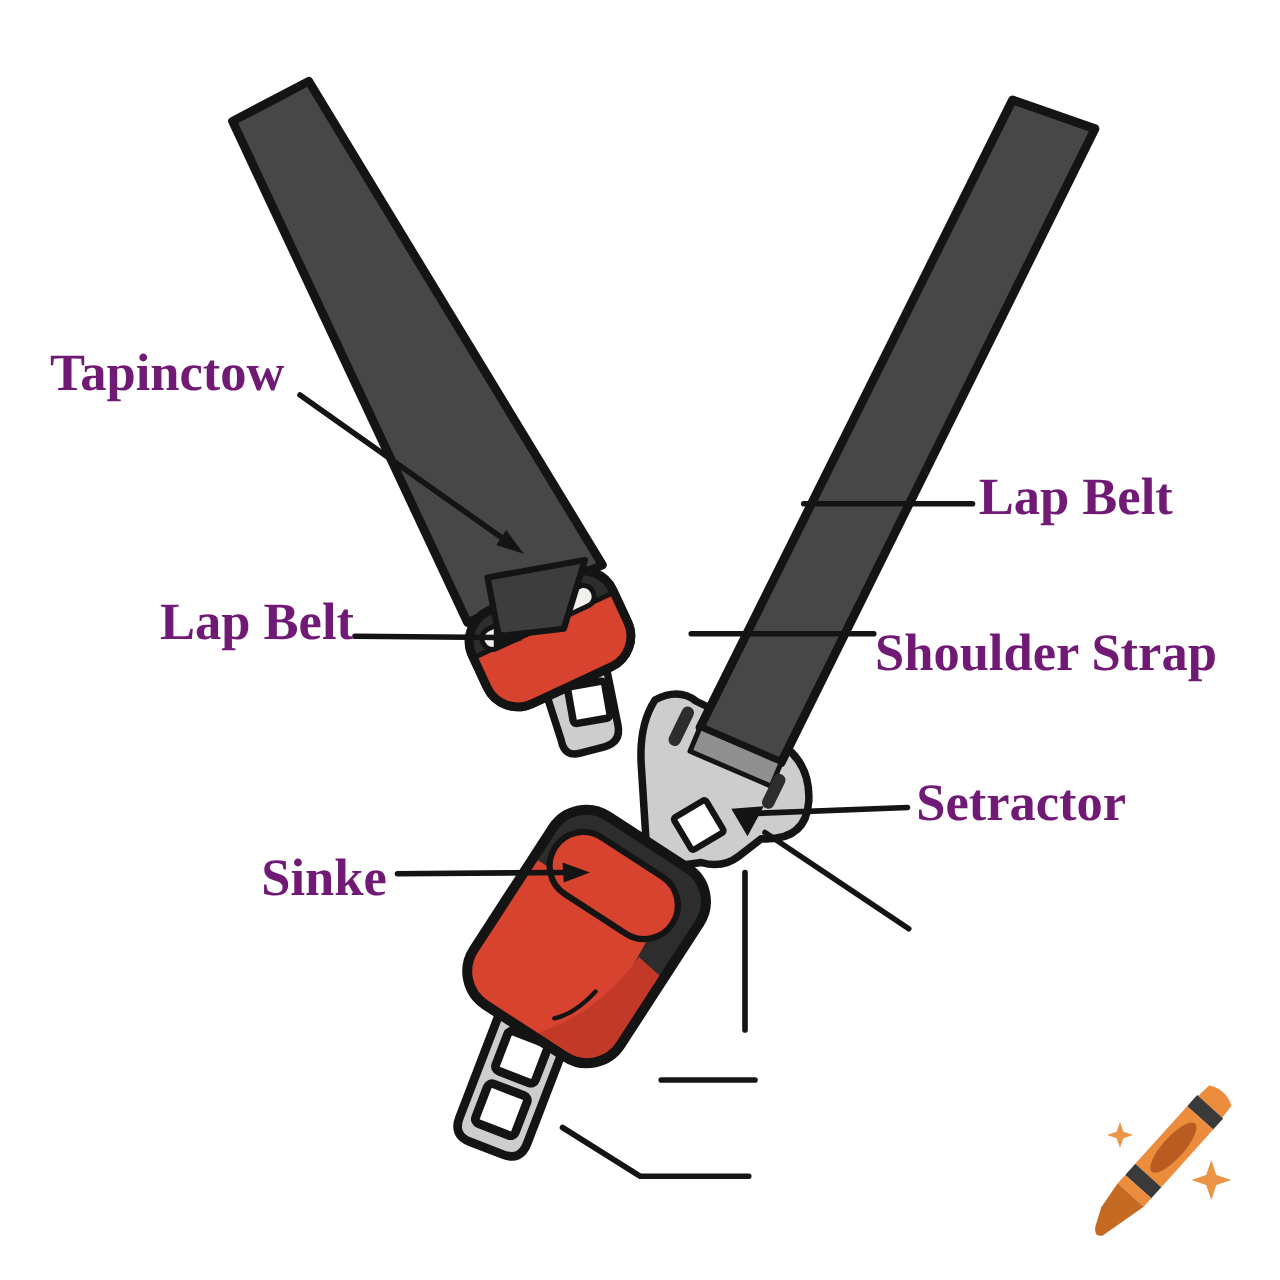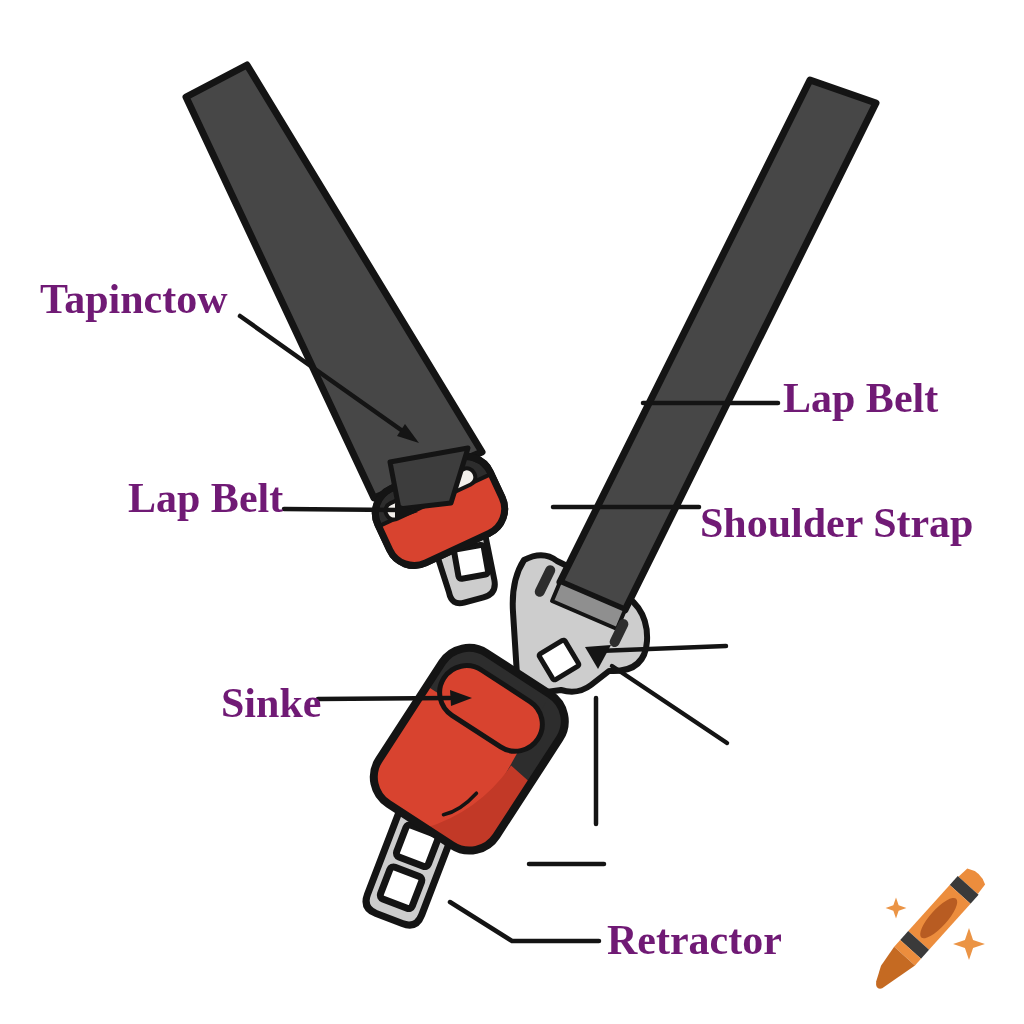--- a/index.html
+++ b/index.html
@@ -108,15 +108,15 @@
     </g>
     <path d="M0,-11 L2.8,-2.8 L11,0 L2.8,2.8 L0,11 L-2.8,2.8 L-11,0 L-2.8,-2.8 Z" transform="translate(896,908) scale(0.95)" fill="#eb9445"></path>
     <path d="M0,-11 L2.8,-2.8 L11,0 L2.8,2.8 L0,11 L-2.8,2.8 L-11,0 L-2.8,-2.8 Z" transform="translate(969,944) scale(1.45)" fill="#eb9445"></path>
   </g>
 </svg>
 
   <div class="label" style="left:40px;  top:278px;">Tapinctow</div>
   <div class="label" style="left:128px; top:477px;">Lap Belt</div>
   <div class="label" style="left:783px; top:377px;">Lap Belt</div>
   <div class="label" style="left:700px; top:502px;">Shoulder Strap</div>
-  <div class="label" style="left:221px; top:682px;">Sinke</div>
-  <div class="label" style="left:607px; top:919px;">Retractor</div>
+  <div class="label" style="left:733px; top:622px;">Setractor</div>
+  <div class="label" style="left:209px; top:682px;">Sinke</div>
 </div>
 
 </body></html>

